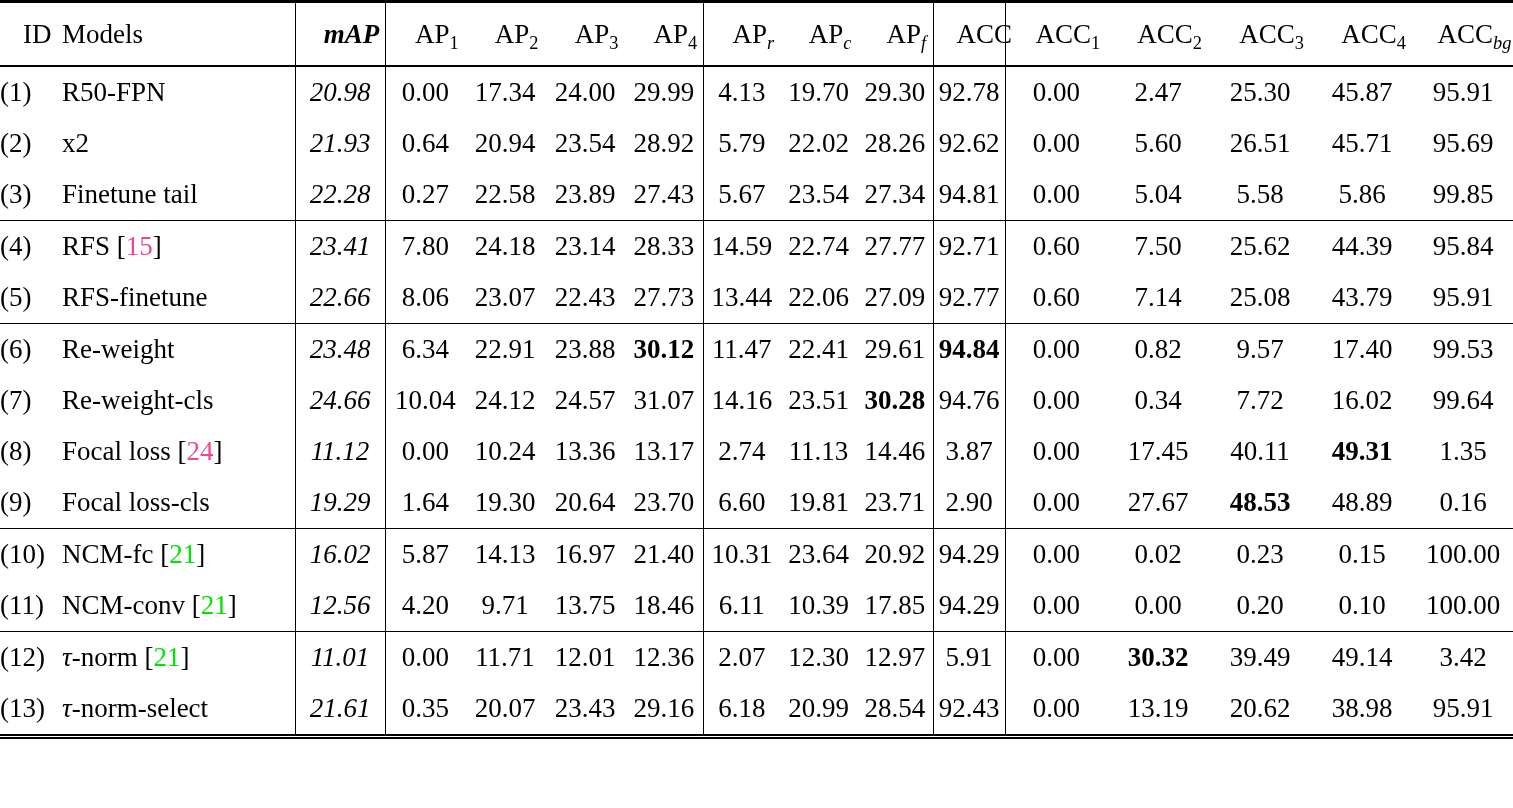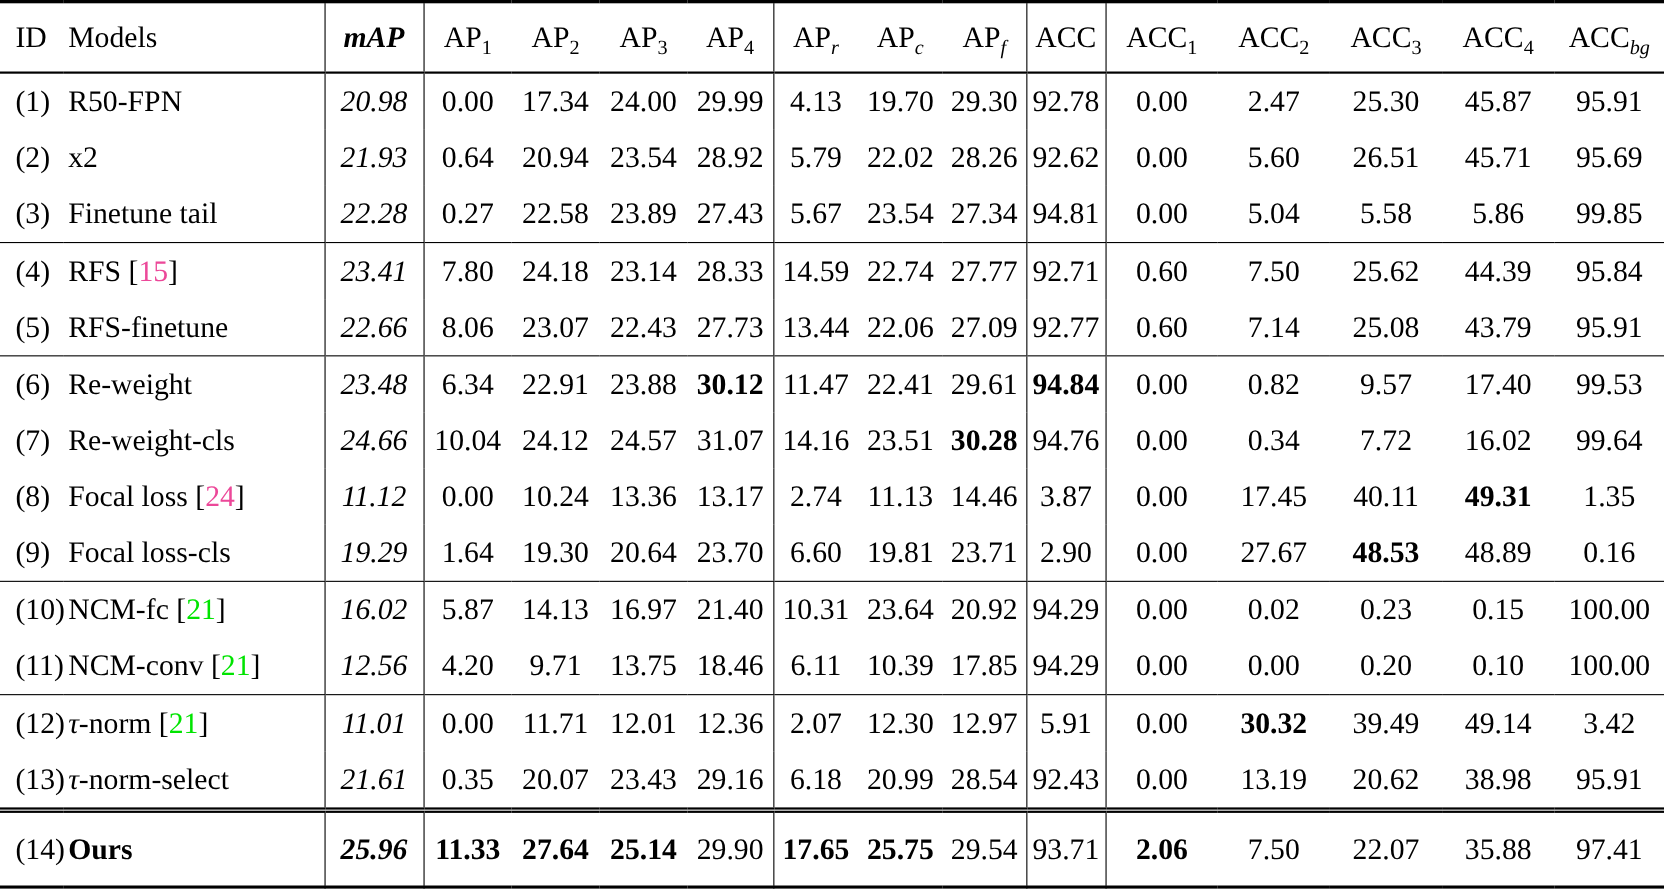--- a/index.html
+++ b/index.html
@@ -9,23 +9,23 @@
     font-size:27px;color:#000;
   }
   table{
     border-collapse:collapse;width:1513px;table-layout:fixed;
     border-top:3.5px solid #000;border-bottom:3.5px solid #000;
   }
   th,td{
     font-weight:normal;text-align:center;vertical-align:middle;
     height:51px;padding:0;white-space:nowrap;overflow:visible;
   }
-  thead th{height:62px;border-bottom:2.5px solid #000;}
+  thead th{height:62px;border-bottom:2.5px solid #000;padding-left:23px;}
   .vl{border-left:1.8px solid #000;}
-  td.cell-id,th.h-id{text-align:left;padding-left:14px;}
+  td.cell-id,th.h-id{text-align:left;}
   td.cell-models,th.h-models{text-align:left;padding-left:4px;}
   .map-cell{font-style:italic;}
   .map-header{font-weight:bold;font-style:italic;}
   .b{font-weight:bold;}
   sub{font-size:68%;line-height:0;}
   sub.it{font-style:italic;}
   .tau{font-style:italic;}
   tr.rule-s td{border-bottom:1.6px solid #000;}
   tr.rule-d td{border-bottom:5px double #000;}
   tr.ours-row td{height:66px;}
@@ -300,32 +300,14 @@
         <td class="vl">6.18</td>
         <td class="">20.99</td>
         <td class="">28.54</td>
         <td class="vl">92.43</td>
         <td class="vl">0.00</td>
         <td class="">13.19</td>
         <td class="">20.62</td>
         <td class="">38.98</td>
         <td class="">95.91</td>
       </tr>
-      <tr class=" ours-row">
-        <td class="cell-id">(14)</td>
-        <td class="cell-models b"><span>Ours</span></td>
-        <td class="map-cell vl b">25.96</td>
-        <td class="vl b">11.33</td>
-        <td class=" b">27.64</td>
-        <td class=" b">25.14</td>
-        <td class="">29.90</td>
-        <td class="vl b">17.65</td>
-        <td class=" b">25.75</td>
-        <td class="">29.54</td>
-        <td class="vl">93.71</td>
-        <td class="vl b">2.06</td>
-        <td class="">7.50</td>
-        <td class="">22.07</td>
-        <td class="">35.88</td>
-        <td class="">97.41</td>
-      </tr>
     </tbody>
 </table>
 
 </body></html>

